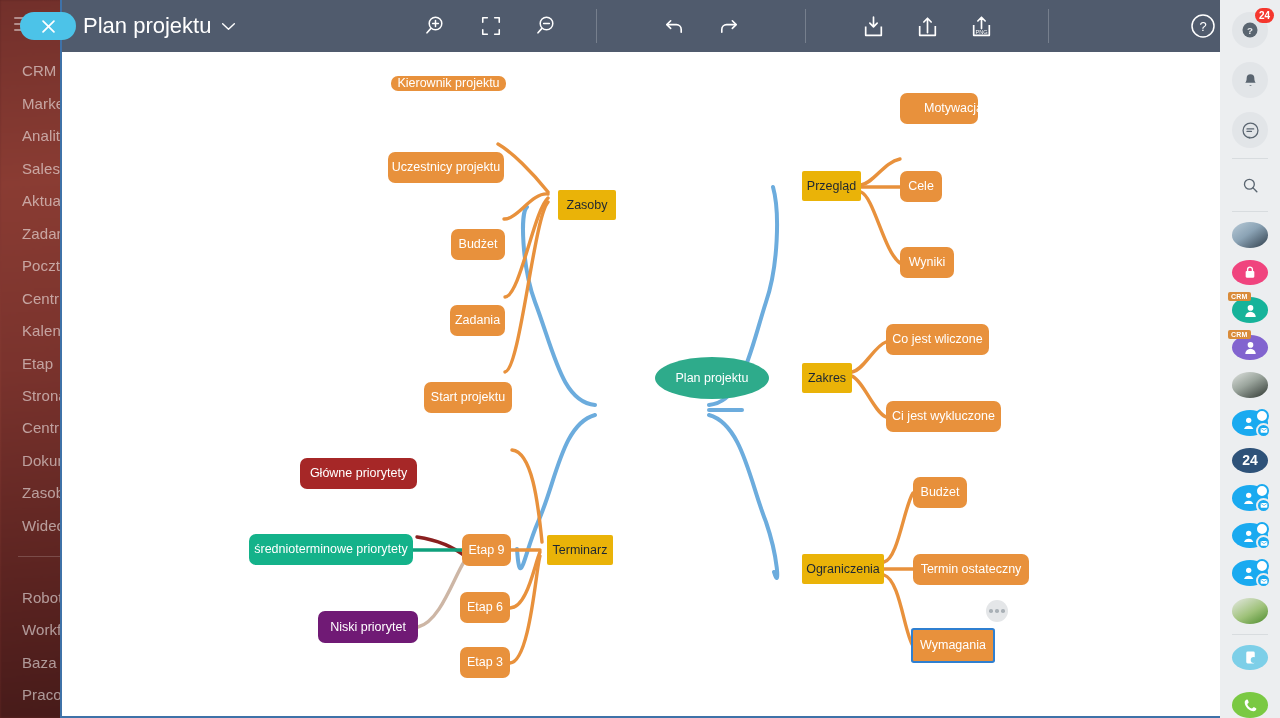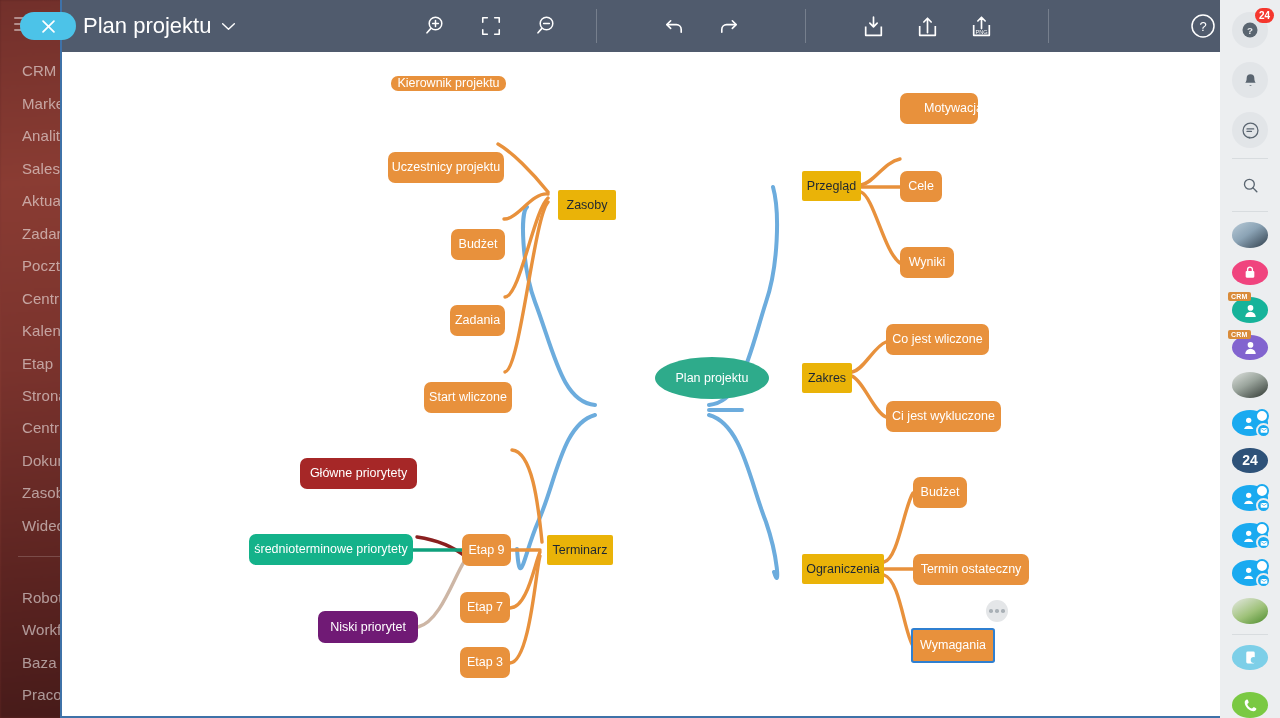--- a/index.html
+++ b/index.html
@@ -350,23 +350,23 @@
         </g>
       </svg>
       <div id="nodes-layer">
           <div class="node center-ellipse" style="left: 593px; top: 305px; width: 114px; height: 42px;">Plan projektu</div>
           <div class="node blue" style="left: 496px; top: 138px; width: 58px; height: 30px;">Zasoby</div>
           <div class="node rounded orange" style="left: 329px; top: 24px; width: 115px; height: 15px;">Kierownik projektu</div>
           <div class="node rounded orange" style="left: 326px; top: 100px; width: 116px; height: 31px;">Uczestnicy projektu</div>
           <div class="node rounded orange" style="left: 389px; top: 177px; width: 54px; height: 31px;">Budżet</div>
           <div class="node rounded orange" style="left: 388px; top: 253px; width: 55px; height: 31px;">Zadania</div>
           <div class="node blue" style="left: 485px; top: 483px; width: 66px; height: 30px;">Terminarz</div>
-          <div class="node rounded orange" style="left: 362px; top: 330px; width: 88px; height: 31px;">Start wliczone</div>
+          <div class="node rounded orange" style="left: 362px; top: 330px; width: 88px; height: 31px;">Start projektu</div>
           <div class="node rounded orange" style="left: 400px; top: 482px; width: 49px; height: 32px;">Etap 9</div>
-          <div class="node rounded orange" style="left: 398px; top: 540px; width: 50px; height: 31px;">Etap 7</div>
+          <div class="node rounded orange" style="left: 398px; top: 540px; width: 50px; height: 31px;">Etap 6</div>
           <div class="node rounded orange" style="left: 398px; top: 595px; width: 50px; height: 31px;">Etap 3</div>
           <div class="node rounded darkred" style="left: 238px; top: 406px; width: 117px; height: 31px;">Główne priorytety</div>
           <div class="node rounded green" style="left: 187px; top: 482px; width: 164px; height: 31px;">średnioterminowe priorytety</div>
           <div class="node rounded beige" style="left: 256px; top: 559px; width: 100px; height: 32px;">Niski priorytet</div>
           <div class="node blue" style="left: 740px; top: 119px; width: 59px; height: 30px;">Przegląd</div>
           <div class="node rounded orange" style="left: 838px; top: 41px; width: 78px; height: 31px; padding-left: 40px;">Motywacja</div>
           <div class="node rounded orange" style="left: 838px; top: 119px; width: 42px; height: 31px;">Cele</div>
           <div class="node rounded orange" style="left: 838px; top: 195px; width: 54px; height: 31px;">Wyniki</div>
           <div class="node blue" style="left: 740px; top: 311px; width: 50px; height: 30px;">Zakres</div>
           <div class="node rounded orange" style="left: 824px; top: 272px; width: 103px; height: 31px;">Co jest wliczone</div>

